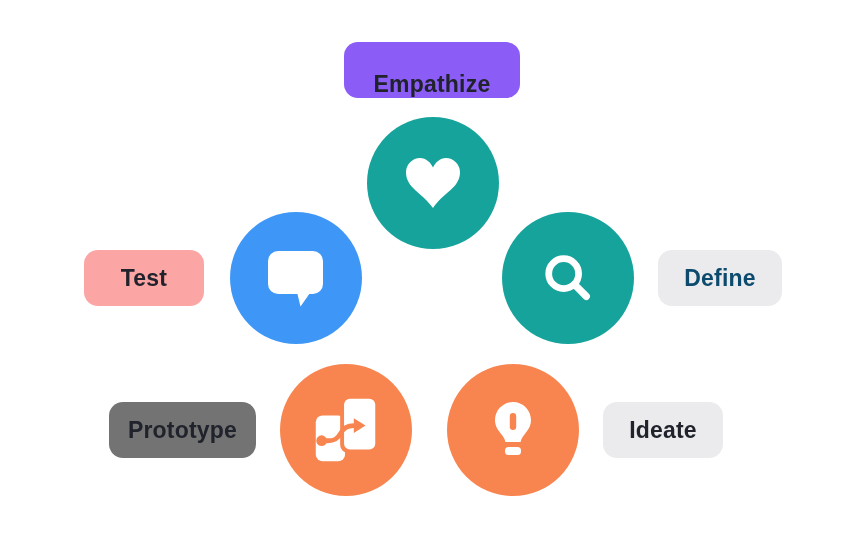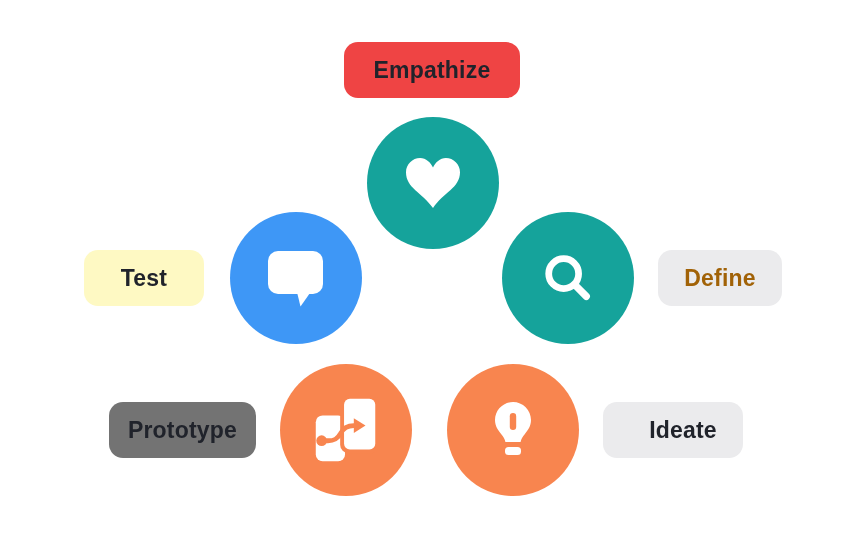--- a/index.html
+++ b/index.html
@@ -39,51 +39,51 @@
   .c-empathize { left: 367px; top: 117px; }
   .c-test      { left: 230px; top: 212px; }
   .c-define    { left: 502px; top: 212px; }
   .c-prototype { left: 280px; top: 364px; }
   .c-ideate    { left: 447px; top: 364px; }
 
   .l-empathize { left: 344px; top: 42px;  width: 176px; }
   .l-test      { left: 84px;  top: 250px; width: 120px; }
   .l-define    { left: 658px; top: 250px; width: 124px; }
   .l-prototype { left: 109px; top: 402px; width: 147px; }
-  .l-ideate    { left: 603px; top: 402px; width: 120px; padding-left: 20px; }
+  .l-ideate    { left: 603px; top: 402px; width: 120px; }
 </style>
 </head>
 <body>
 
 <div class="canvas" style="background: rgb(255, 255, 255);">
 
-  <div class="pill l-empathize" style="background: #ef4444; color: rgb(32, 35, 43);">
+  <div class="pill l-empathize" style="background: #8b5cf6; color: rgb(32, 35, 43); align-items: flex-end;">
     <span>Empathize</span>
   </div>
   <div class="circle c-empathize" style="background: rgb(21, 163, 155); --accent: #15a39b;">
     <span class="icon">
       <svg width="54" height="50" viewBox="0 0 32 29.6" aria-hidden="true">
         <path fill="#ffffff" d="M23.6,0c-3.4,0-6.3,2.7-7.6,5.6C14.7,2.7,11.8,0,8.4,0C3.8,0,0,3.8,0,8.4 c0,9.4,9.5,11.9,16,21.2c6.1-9.3,16-11.8,16-21.2C32,3.8,28.2,0,23.6,0z"></path>
       </svg>
     </span>
   </div>
 
-  <div class="pill l-test" style="background: #fef9c3; color: rgb(32, 35, 43);">
+  <div class="pill l-test" style="background: #fca5a5; color: rgb(32, 35, 43);">
     <span>Test</span>
   </div>
   <div class="circle c-test" style="background: rgb(62, 151, 246); --accent: #3e97f6;">
     <span class="icon">
       <svg width="58" height="58" viewBox="0 0 58 58" aria-hidden="true">
         <rect x="1" y="2" width="55" height="43" rx="10" fill="#ffffff"></rect>
         <path d="M29 39 H46.5 L33.5 57.5 Z" fill="#ffffff"></path>
       </svg>
     </span>
   </div>
 
-  <div class="pill l-define" style="background: rgb(235, 235, 237); color: #a16207;">
+  <div class="pill l-define" style="background: rgb(235, 235, 237); color: #0c4a6e;">
     <span>Define</span>
   </div>
   <div class="circle c-define" style="background: rgb(21, 163, 155); --accent: #15a39b;">
     <span class="icon">
       <svg width="54" height="54" viewBox="0 0 56 56" aria-hidden="true">
         <circle cx="23.5" cy="23.5" r="15.5" fill="none" stroke="#ffffff" stroke-width="7"></circle>
         <line x1="35" y1="35" x2="47" y2="47" stroke="#ffffff" stroke-width="7.5" stroke-linecap="round"></line>
       </svg>
     </span>
   </div>

